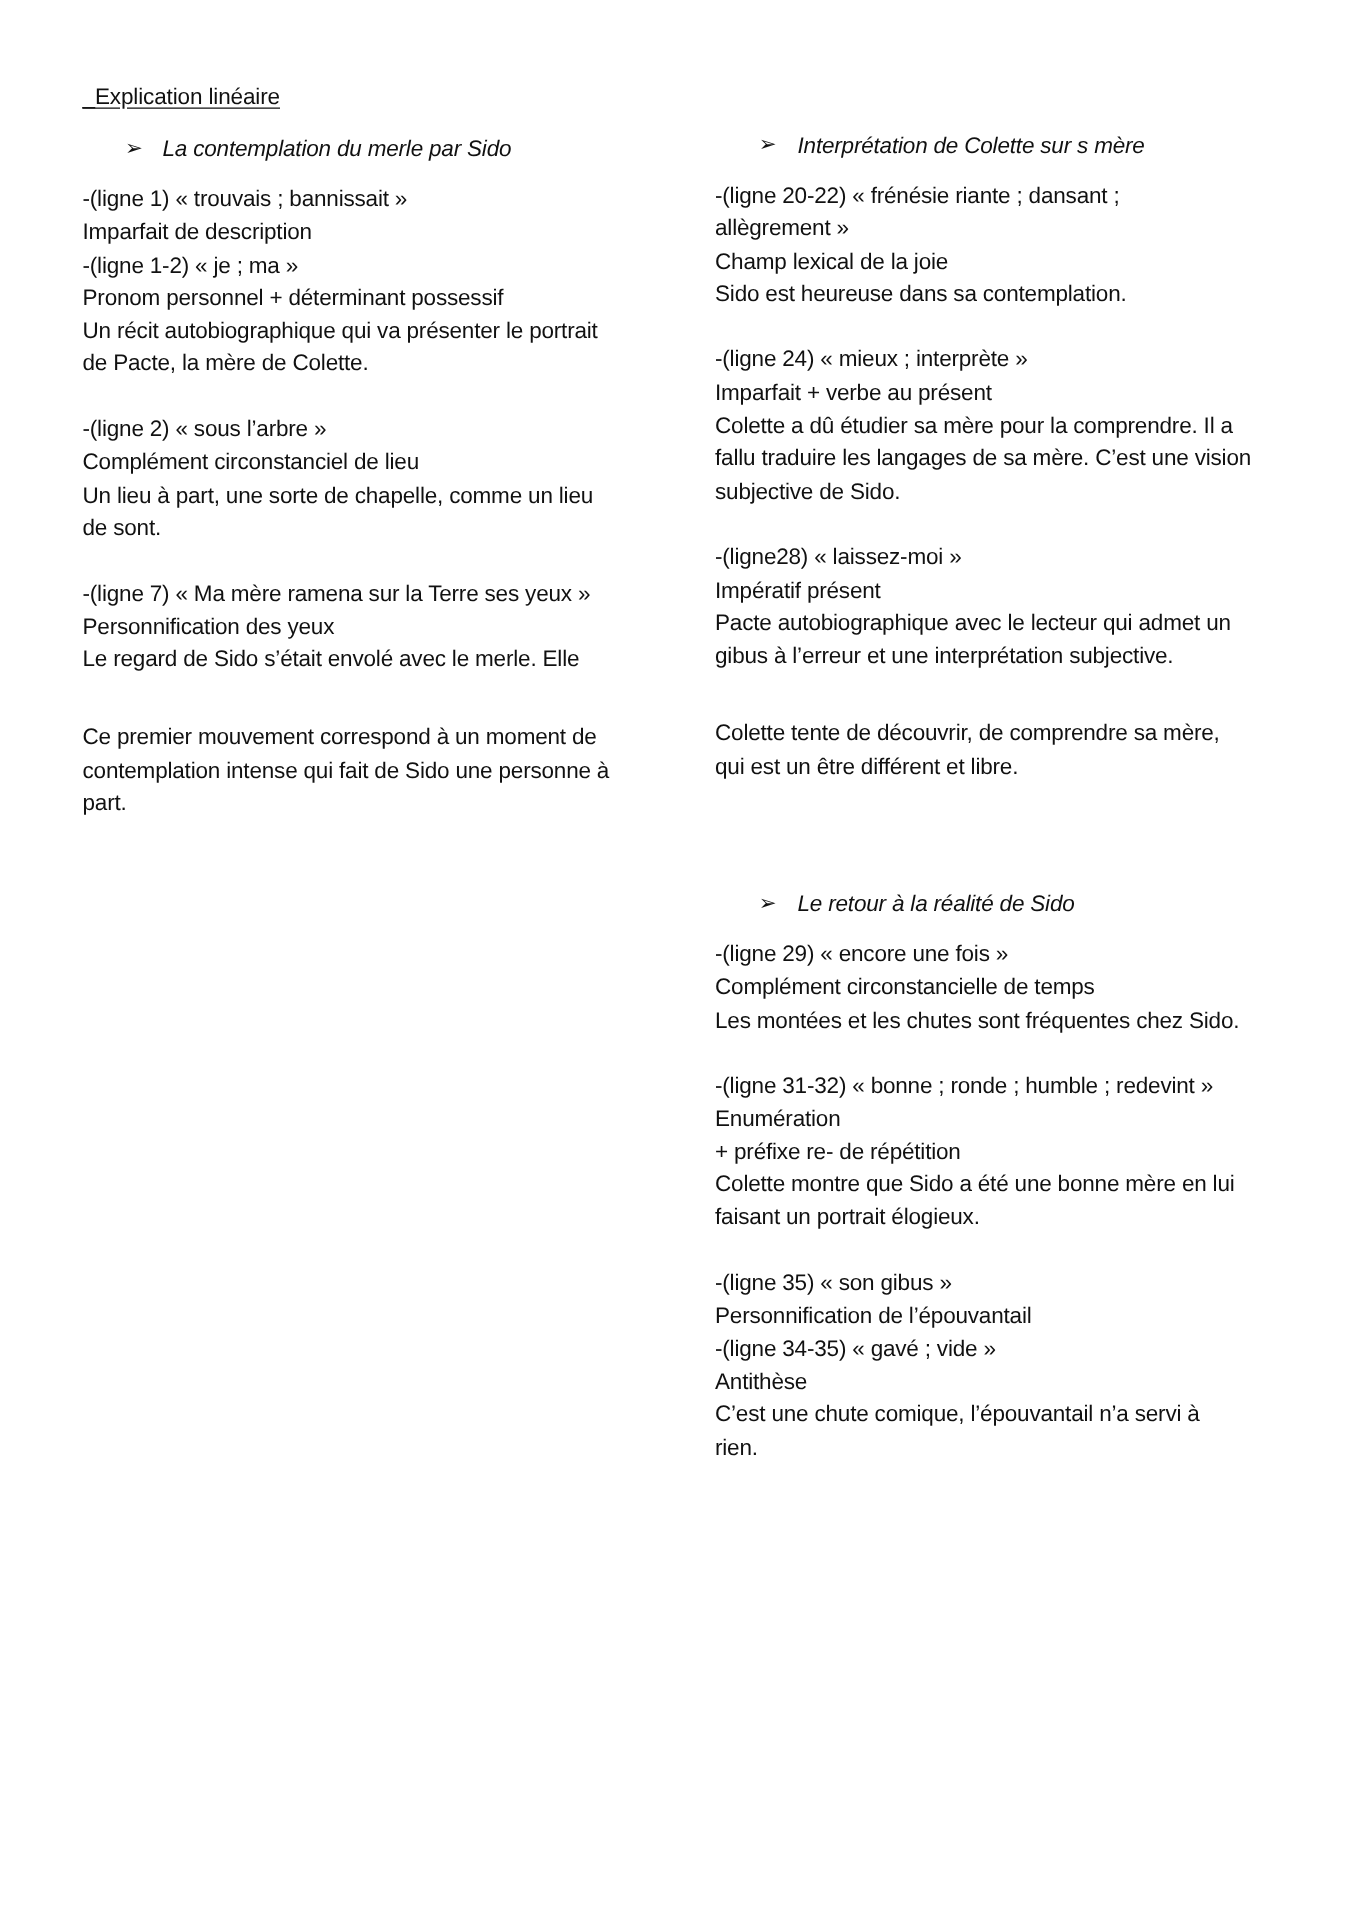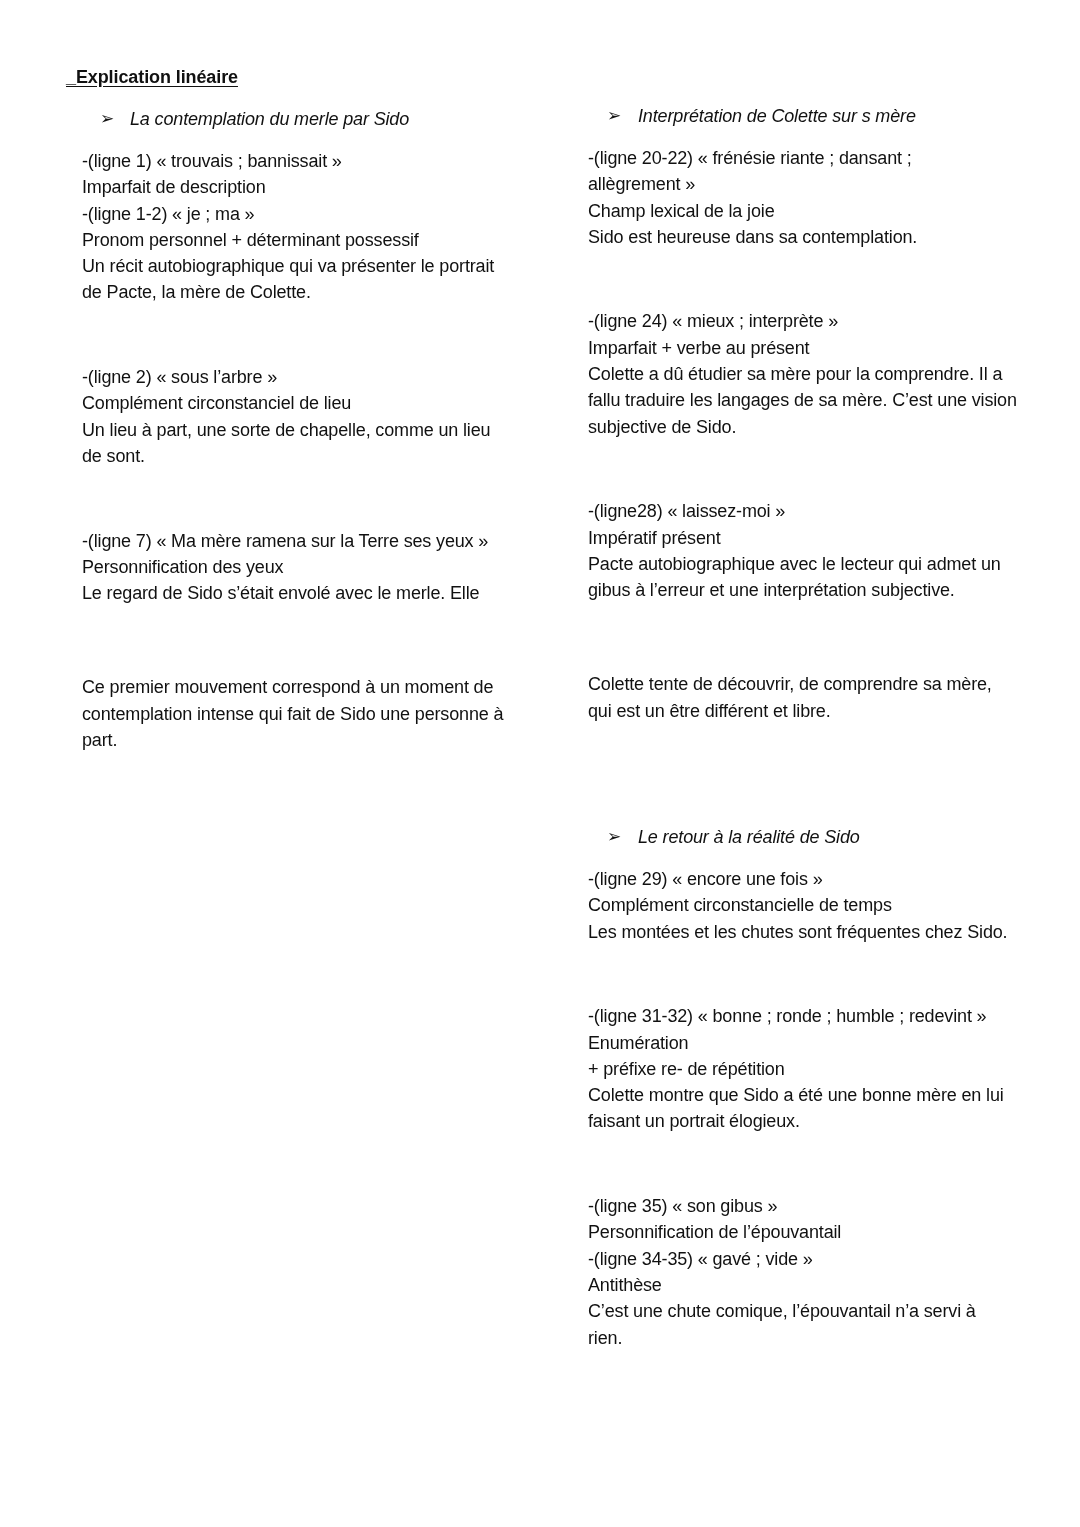--- a/index.html
+++ b/index.html
@@ -19,21 +19,21 @@
       position: absolute;
       left: 0; top: 0;
       width: 1080px;
       height: 1527px;
     }
     .title {
       position: absolute;
       left: 66px;
       top: 67px;
       font-size: 18px;
-      font-weight: bold;
+      font-weight: normal;
       text-decoration: underline;
       text-underline-offset: 3px;
       letter-spacing: -0.1px;
     }
     .col {
       position: absolute;
       font-size: 18px;
       line-height: 26.3px;
       letter-spacing: -0.15px;
     }
@@ -47,21 +47,21 @@
       line-height: 26px;
       margin-bottom: 14px;
     }
     .heading .arrow {
       position: absolute;
       left: 34px;
       top: 0;
       font-style: normal;
       font-size: 17px;
     }
-    .block { margin: 16px; }
+    .block { margin: 0; }
     .line { display: block; white-space: nowrap; }
     .gap { height: 26.3px; }
     .gap-lg { height: 36px; }
   </style>
 </head>
 <body>
 
 <div class="page">
 
   <div class="title">_Explication linéaire</div>

